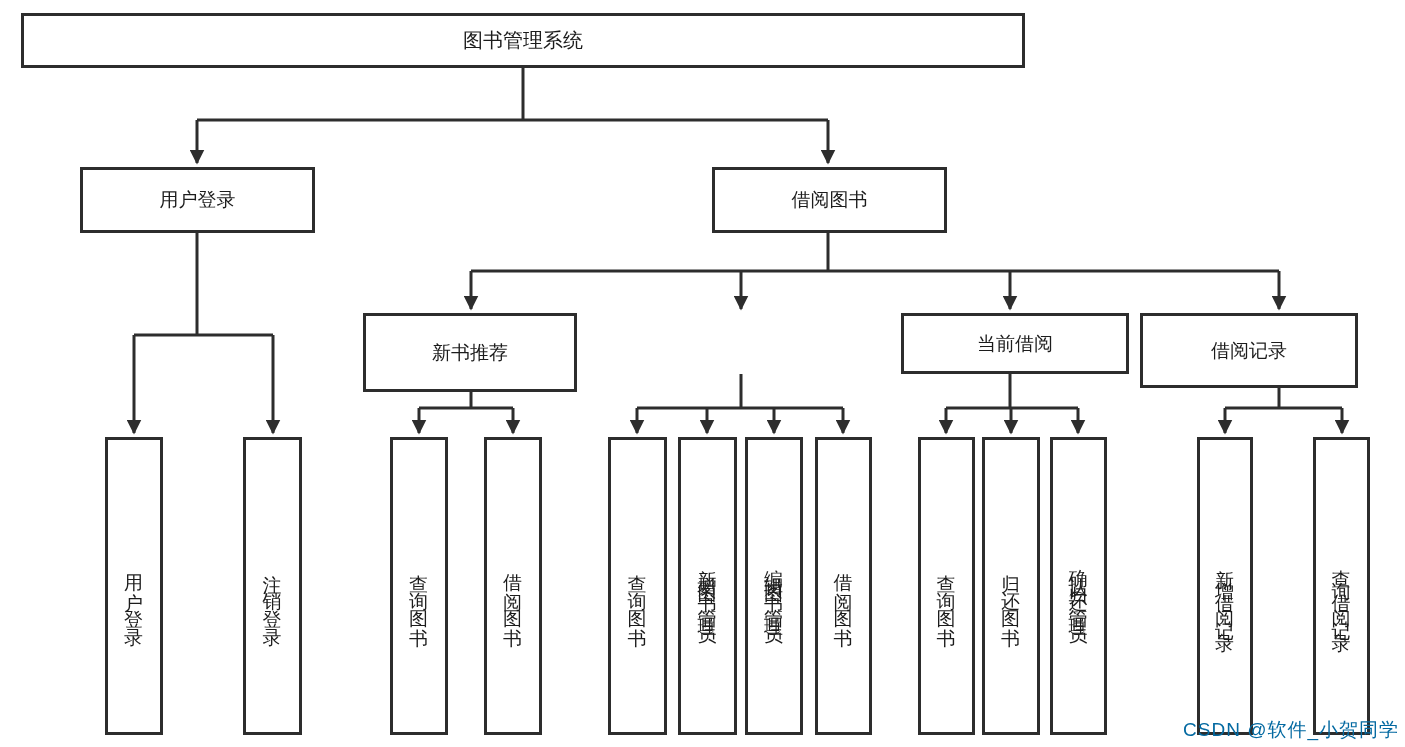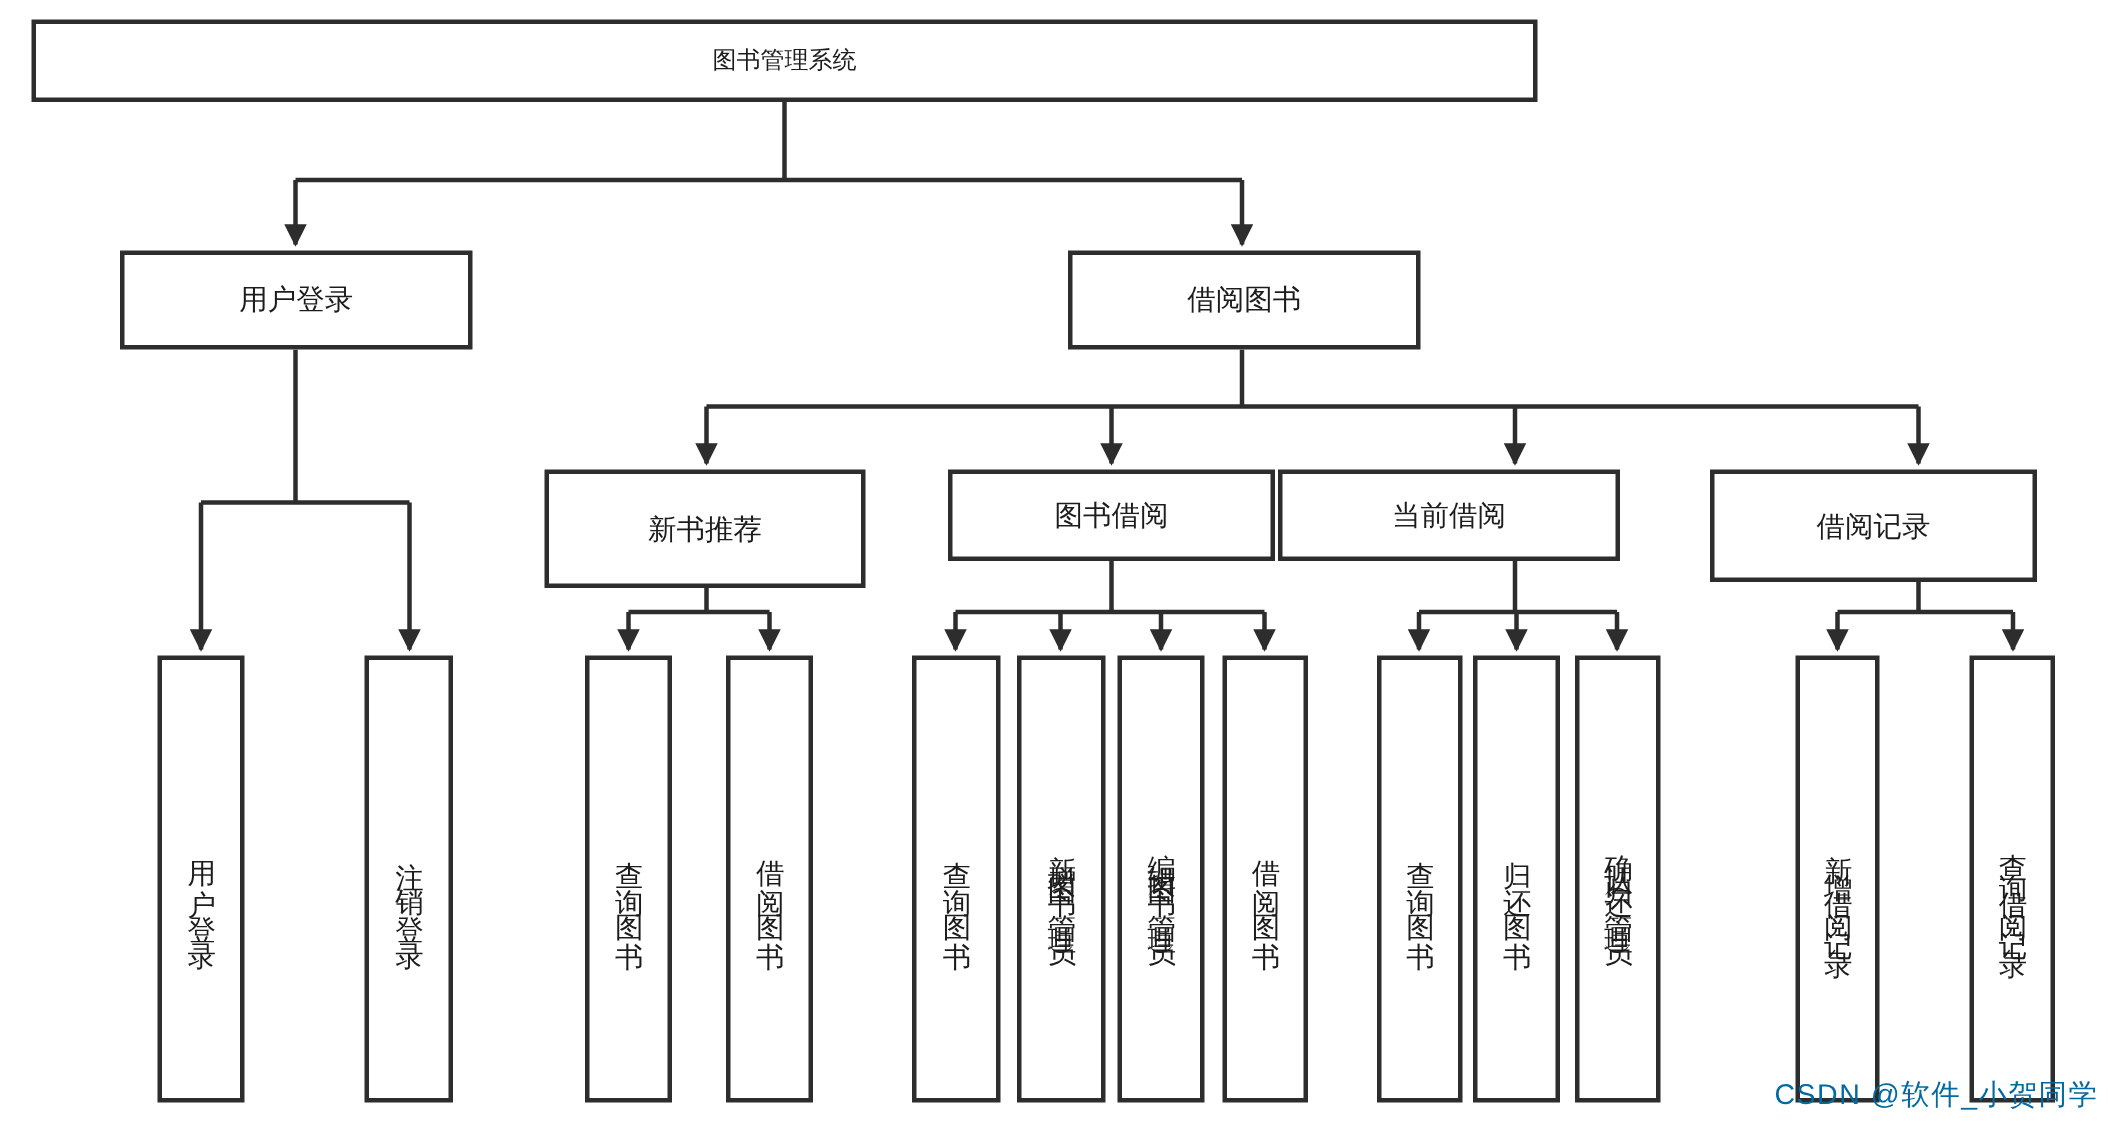--- a/index.html
+++ b/index.html
@@ -25,21 +25,21 @@
   .box {
     position: absolute;
     background: #ffffff;
     border: 3px solid #2d2d2d;
     box-sizing: border-box;
     display: flex;
     align-items: center;
     justify-content: center;
     text-align: center;
   }
-  .root-box   { font-size: 16px; }
+  .root-box   { font-size: 20px; }
   .branch-box { font-size: 19px; }
   .leaf {
     position: absolute;
     top: 437px;
     height: 298px;
     background: #ffffff;
     border: 3px solid #2d2d2d;
     box-sizing: border-box;
     display: flex;
     align-items: center;
@@ -131,24 +131,21 @@
   <div class="box branch-box" style="left:80px; top:167px; width:235px; height:66px;">
     <span>用户登录</span>
   </div>
   <div class="box branch-box" style="left:712px; top:167px; width:235px; height:66px;">
     <span>借阅图书</span>
   </div>
 
   <div class="box branch-box" style="left:363px; top:313px; width:214px; height:79px;">
     <span>新书推荐</span>
   </div>
-  <div class="box branch-box" style="left:632px; top:313px; width:218px; height:61px;">
-    <span>图书借阅</span>
-  </div>
-  <div class="box branch-box" style="left:852px; top:313px; width:228px; height:61px;">
+  <div class="box branch-box" style="left:901px; top:313px; width:228px; height:61px;">
     <span>当前借阅</span>
   </div>
   <div class="box branch-box" style="left:1140px; top:313px; width:218px; height:75px;">
     <span>借阅记录</span>
   </div>
 
   <div class="leaf" style="left:105px; width:58px;">
     <span class="vtext sp-a">用户登录</span>
   </div>
   <div class="leaf" style="left:243px; width:59px;">

